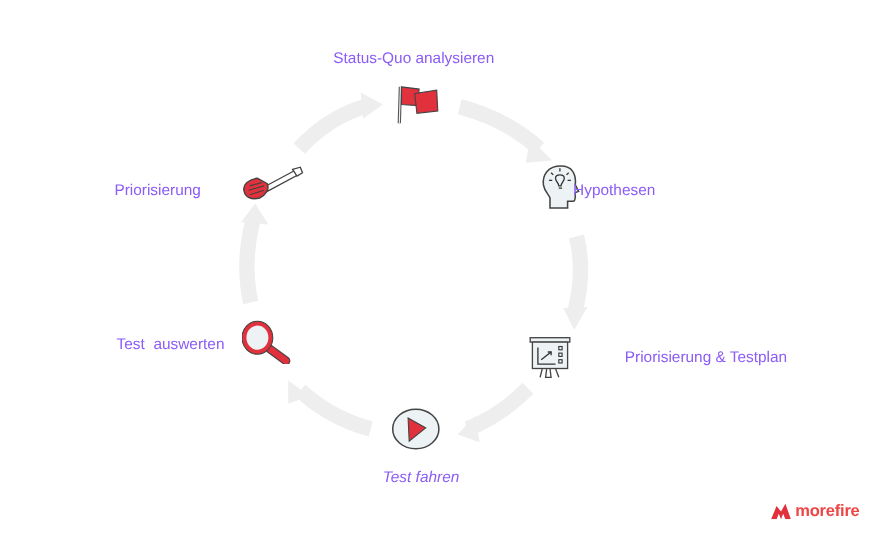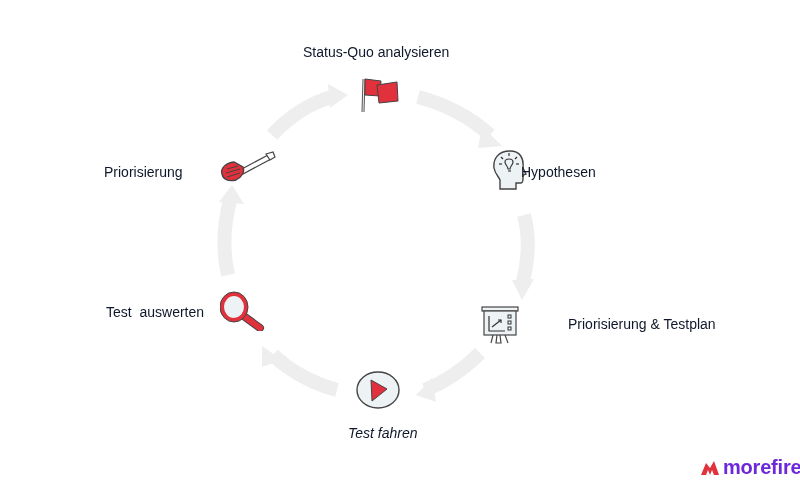--- a/index.html
+++ b/index.html
@@ -1,22 +1,22 @@
 <!DOCTYPE html>
 <html><head>
 <meta charset="utf-8">
 <style>
   html, body { margin:0; padding:0; background:#ffffff; }
   body { width:800px; height:492px; position:relative; overflow:hidden;
          font-family: "Liberation Sans", sans-serif; color:#222; }
-  .label { position:absolute; font-size:14px; white-space:pre; color:#0f172a; }
+  .label { position:absolute; font-size:14px; white-space:pre; color:#8b5cf6; }
   .icon { position:absolute; }
   svg.arcs { position:absolute; left:0; top:0; }
   .logo { position:absolute; left:701px; top:456px; display:flex; align-items:center; gap:4px; }
-  .logo-text { font-size:20px; font-weight:bold; color:#6d28d9; letter-spacing:-0.2px; }
+  .logo-text { font-size:15px; font-weight:bold; color:#ef4444; letter-spacing:-0.2px; }
 </style>
 </head>
 <body>
 
 <svg class="arcs" width="800" height="492" viewBox="0 0 800 492">
   <g fill="none" stroke="#eeeeee" stroke-width="14" stroke-linecap="butt">
 
     <path d="M 272 135 Q 300 105 335 96"></path>
 
     <path d="M 418 97 Q 460 108 490 135"></path>

